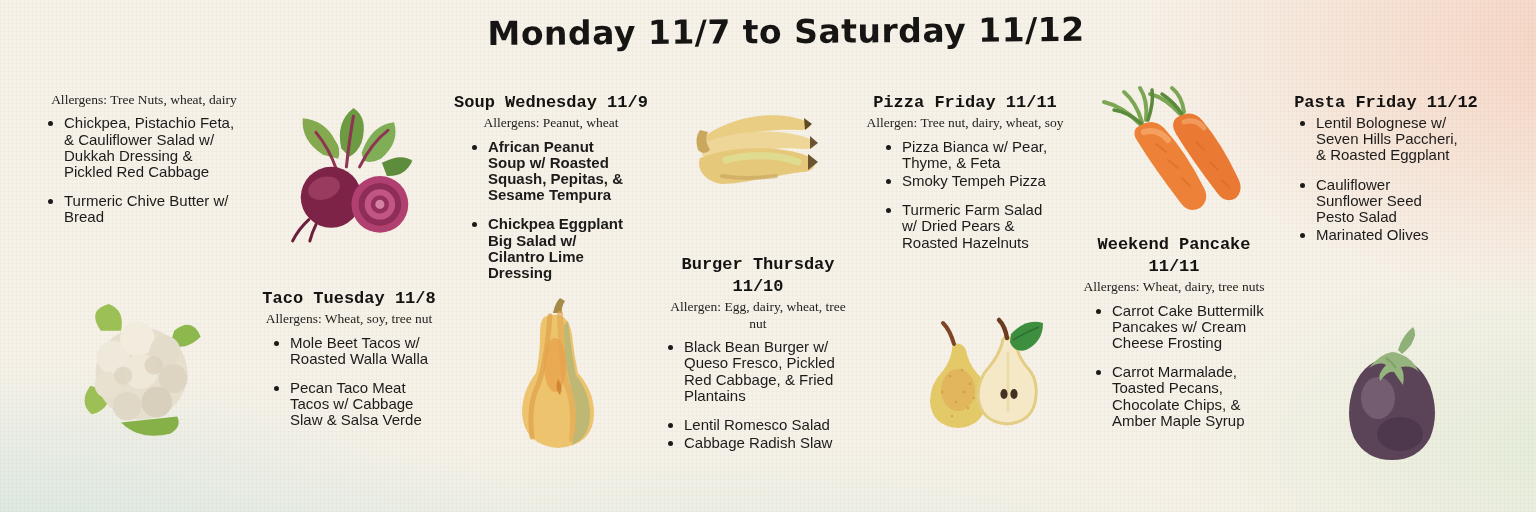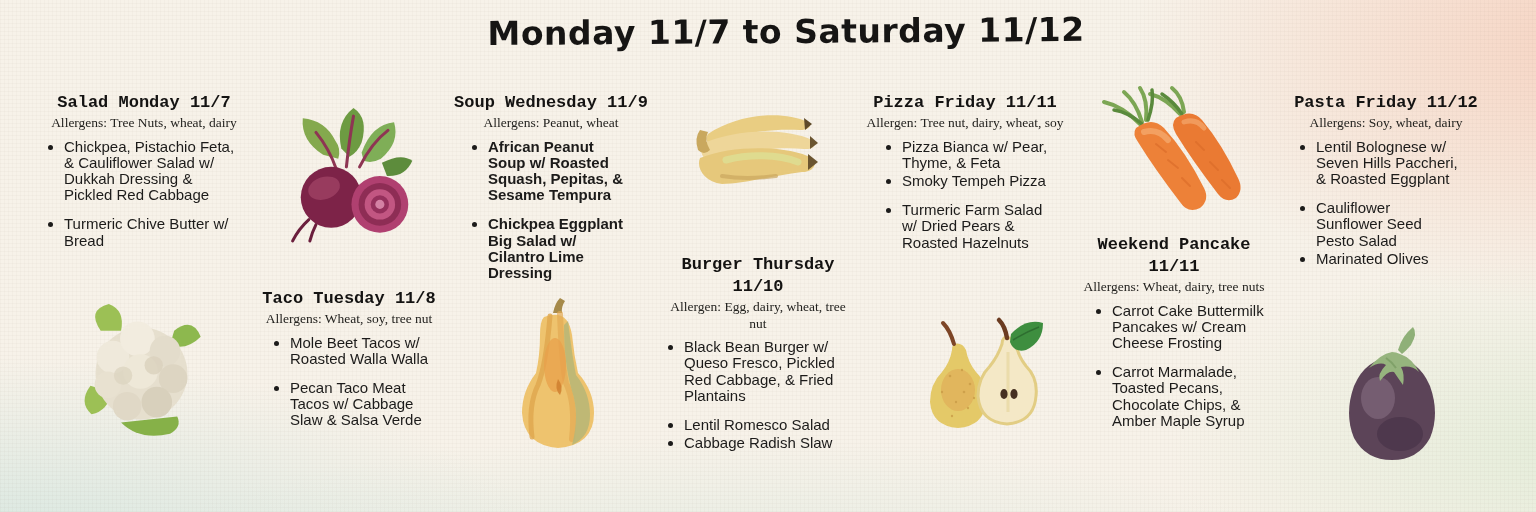--- a/index.html
+++ b/index.html
@@ -47,21 +47,20 @@
 </style>
 </head>
 <body>
 
 <div class="canvas">
   <div class="texture"></div>
 
   <h1 class="title">Monday 11/7 to Saturday 11/12</h1>
 
   <section class="day" style="left:38px;top:92px;width:212px;">
-    <h2>Salad Monday 11/7</h2>
     <p class="allergens">Allergens: Tree Nuts, wheat, dairy</p>
     <ul style="margin-left:4px;width:178px;">
       <li>Chickpea, Pistachio Feta, &amp; Cauliflower Salad w/ Dukkah Dressing &amp; Pickled Red Cabbage</li>
       <li>Turmeric Chive Butter w/ Bread</li>
     </ul>
   </section>
 
   <section class="day" style="left:248px;top:288px;width:202px;">
     <h2>Taco Tuesday 11/8</h2>
     <p class="allergens">Allergens: Wheat, soy, tree nut</p>
@@ -104,21 +103,20 @@
     <h2>Weekend Pancake 11/11</h2>
     <p class="allergens">Allergens: Wheat, dairy, tree nuts</p>
     <ul style="margin-left:22px;width:160px;">
       <li>Carrot Cake Buttermilk Pancakes w/ Cream Cheese Frosting</li>
       <li>Carrot Marmalade, Toasted Pecans, Chocolate Chips, &amp; Amber Maple Syrup</li>
     </ul>
   </section>
 
   <section class="day" style="left:1286px;top:92px;width:200px;">
     <h2>Pasta Friday 11/12</h2>
-    <p class="allergens">Allergens: Soy, wheat, dairy</p>
     <ul style="margin-left:8px;width:142px;">
       <li>Lentil Bolognese w/ Seven Hills Paccheri, &amp; Roasted Eggplant</li>
       <li class="tight">Cauliflower Sunflower Seed Pesto Salad</li>
       <li>Marinated Olives</li>
     </ul>
   </section>
 
   <div class="illo" style="left:290px;top:106px;width:128px;height:142px;">
     <svg viewBox="0 0 125 140">
       <path d="M32 48 Q10 34 12 12 Q34 14 44 34 Q50 42 47 52 Z" fill="#84a94e"></path>

